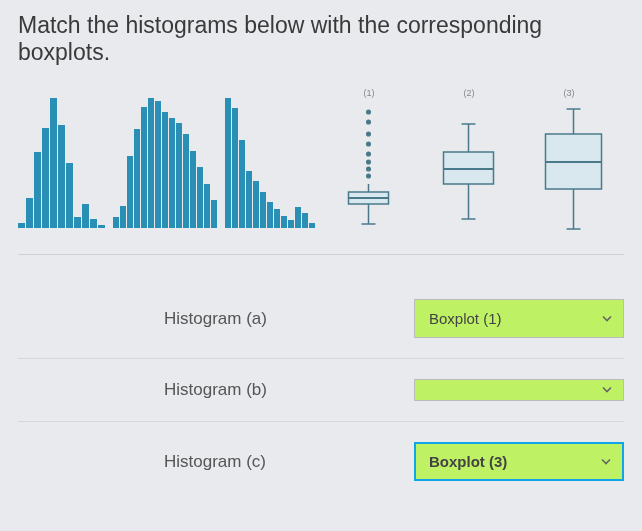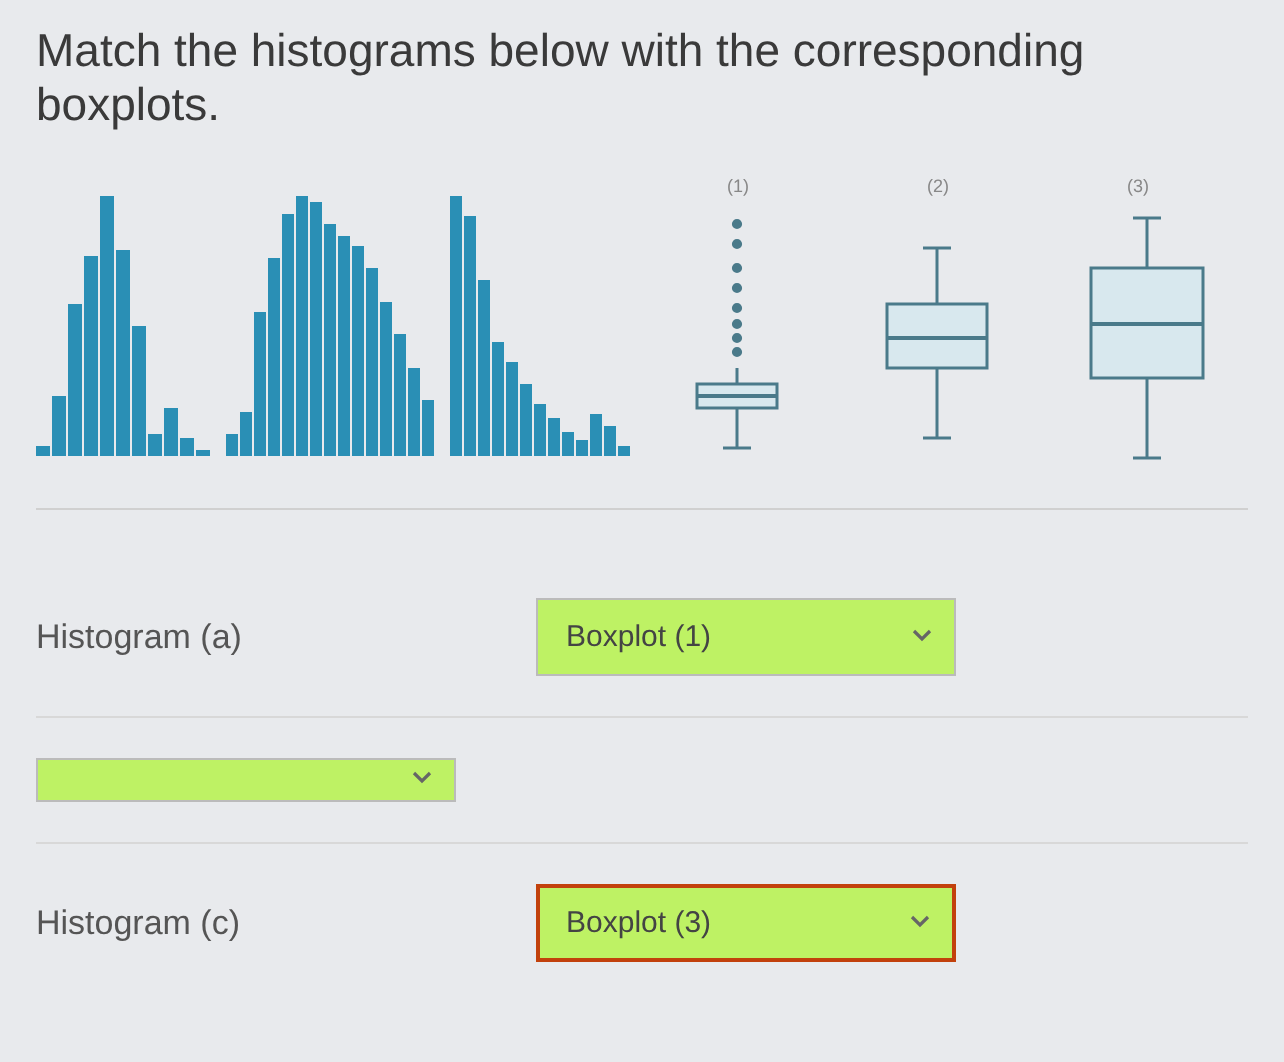--- a/index.html
+++ b/index.html
@@ -62,40 +62,42 @@
   }
   .boxplots svg { width: 100%; height: 100%; }
   .match-rows {
     margin-top: 24px;
   }
   .match-row {
     display: flex;
     align-items: center;
     padding: 20px 0;
     border-bottom: 1px solid #d8d8d8;
+    justify-content: flex-end;
   }
   .match-row:last-child { border-bottom: none; }
   .match-label {
     width: 250px;
     font-size: 17px;
     color: #555;
   }
   .select-box {
     position: relative;
     background: #bef264;
     border: 1px solid #bbb;
     padding: 10px 34px 10px 14px;
     font-size: 15px;
     color: #444;
     min-width: 210px;
     cursor: pointer;
   }
   .select-box.focused {
-    border: 2px solid #c2410c;
+    border: 2px solid #0ea5e9;
     padding: 9px 33px 9px 13px;
+    font-weight: bold;
   }
   .chev {
     position: absolute;
     right: 10px;
     top: 50%;
     transform: translateY(-50%);
   }
   .toplabel {
     font-size: 8px;
     color: #888;
@@ -248,20 +250,21 @@
         <span>Boxplot (1)</span>
         <span class="chev">
           <svg width="12" height="12" viewBox="0 0 12 12">
               <path d="M2 4 L6 8 L10 4" stroke="#666" stroke-width="1.6" fill="none"></path>
             </svg>
         </span>
       </div>
     </div>
 
     <div class="match-row">
+      <div class="match-label">Histogram (b)</div>
       <div class="select-box">
         <span class="chev">
           <svg width="12" height="12" viewBox="0 0 12 12">
               <path d="M2 4 L6 8 L10 4" stroke="#666" stroke-width="1.6" fill="none"></path>
             </svg>
         </span>
       </div>
     </div>
 
     <div class="match-row">

